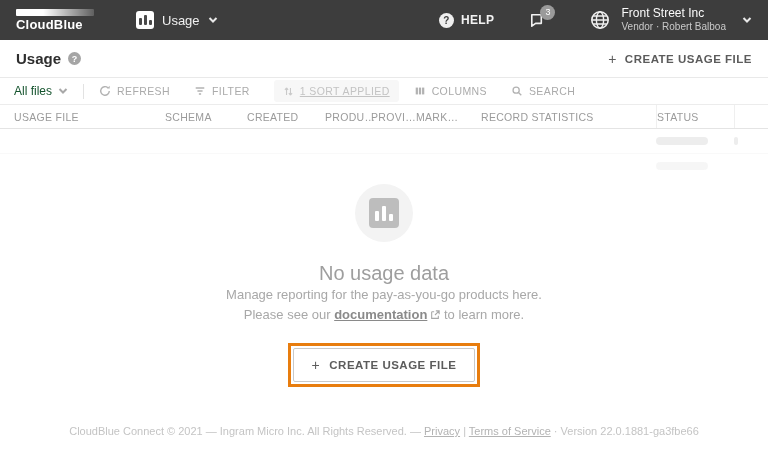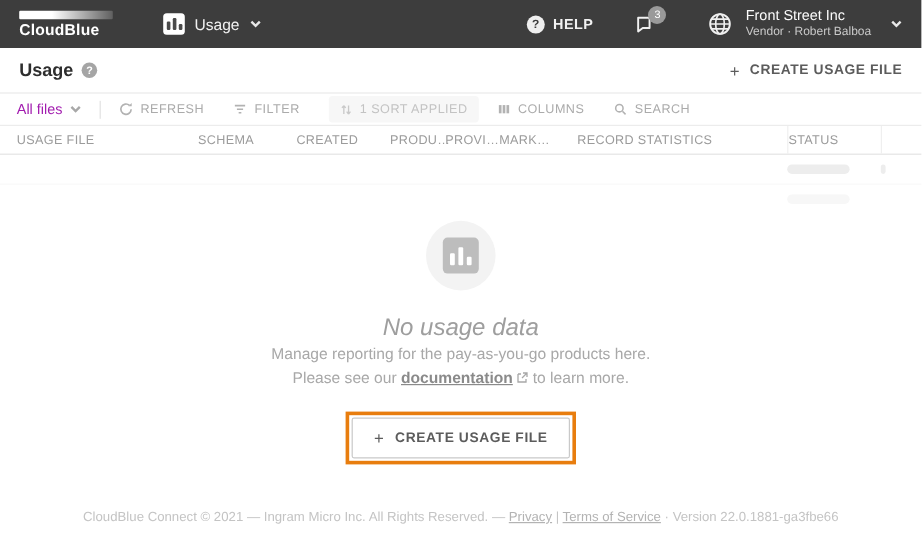--- a/index.html
+++ b/index.html
@@ -32,26 +32,26 @@
 
   
   .pagehead { height:38px; display:flex; align-items:center; padding:0 16px; border-bottom:1px solid #e9e9e9; }
   .page-title { font-size:15px; font-weight:bold; color:#2e2e2e; }
   .title-help { width:13px; height:13px; border-radius:50%; background:#a5a5a5; color:#fff; font-size:9px; font-weight:bold; display:flex; align-items:center; justify-content:center; margin-left:7px; cursor:pointer; }
   .create-link { margin-left:auto; display:flex; align-items:center; gap:8px; font-size:11.5px; font-weight:bold; letter-spacing:0.5px; color:#5c5c5c; cursor:pointer; }
   .plus { font-size:14px; font-weight:normal; color:#5c5c5c; }
 
   
   .toolbar { height:27px; display:flex; align-items:center; padding:0 14px; border-bottom:1px solid #ececec; }
-  .tb-select { display:flex; align-items:center; gap:6px; font-size:12px; color:#a21caf; cursor:pointer; }
+  .tb-select { display:flex; align-items:center; gap:6px; font-size:12px; color:#14532d; cursor:pointer; }
   .tb-select .chev { stroke:#a8a8a8; }
   .tb-div { width:1px; height:15px; background:#e2e2e2; margin:0 15px; }
   .tb-btn { display:flex; align-items:center; gap:6px; font-size:10.5px; letter-spacing:0.4px; color:#ababab; cursor:pointer; margin-right:24px; white-space:nowrap; }
   .tb-btn svg { display:block; }
-  .tb-chip { background:#f7f7f7; border-radius:3px; padding:5px 9px; color:#c3c3c3; margin-right:15px; }
+  .tb-chip { background:#f7f7f7; border-radius:3px; padding:5px 9px; color:#c3c3c3; margin-right:15px;text-decoration:underline; }
 
   
   .thead { height:24px; display:flex; align-items:center; padding-left:14px; border-bottom:1px solid #e4e4e4; font-size:10.5px; letter-spacing:0.3px; color:#9b9b9b; }
   .c1{ width:151px; } .c2{ width:82px; } .c3{ width:78px; } .c4{ width:46px; } .c5{ width:45px; } .c6{ width:65px; }
   .c7{ flex:1; } 
   .c8{ width:78px; align-self:stretch; display:flex; align-items:center; border-left:1px solid #efefef; }
   .c9{ width:34px; align-self:stretch; border-left:1px solid #efefef; }
   .trow { height:24px; display:flex; align-items:center; padding-left:14px; }
   .trow + .trow { border-top:1px solid #f2f2f2; }
   .sk { height:8px; border-radius:4px; background:#ededed; }
@@ -59,21 +59,21 @@
   .sk1{ width:107px; } .sk2{ width:38px; } .sk3{ width:55px; } .sk4{ width:18px; } .sk5{ width:18px; } .sk6{ width:22px; } .sk7{ width:96px; } .sk8{ width:52px; } .sk9{ width:4px; }
   .trow .c8 { border-left:none; }
   .trow .c9 { border-left:none; display:flex; align-items:center; }
 
   
   .empty { display:flex; flex-direction:column; align-items:center; margin-top:7px; }
   .empty-circle { width:58px; height:58px; border-radius:50%; background:#f3f3f3; display:flex; align-items:center; justify-content:center; }
   .empty-glyph { width:30px; height:30px; background:#bdbdbd; border-radius:4px; display:flex; align-items:flex-end; justify-content:center; gap:3px; padding-bottom:7px; }
   .empty-glyph i { display:block; width:4px; background:#fff; border-radius:1px; }
   .empty-glyph i.b1{ height:10px; } .empty-glyph i.b2{ height:15px; } .empty-glyph i.b3{ height:7px; }
-  .empty-title { margin-top:20px; font-size:20px; color:#9e9e9e;font-style:italic; }
+  .empty-title { margin-top:20px; font-size:20px; color:#9e9e9e; }
   .empty-text { font-size:13px; line-height:20px; color:#a8a8a8; text-align:center; }
   .doc-link { color:#8a8a8a; font-weight:bold; text-decoration:underline; cursor:pointer; }
   .ext-icon { display:inline-block; vertical-align:-1px; margin-left:3px; }
 
   
   .cta-wrap { margin-top:17px; border:3px solid #e87d0e; padding:2px; }
   .cta-btn { display:flex; align-items:center; gap:9px; background:#fff; border:1px solid #c9c9c9; border-radius:2px; padding:8px 18px; font-family:"Liberation Sans",sans-serif; font-size:11.5px; font-weight:bold; letter-spacing:0.5px; color:#5c5c5c; cursor:pointer; }
 
   
   .footer { position:absolute; left:0; right:0; bottom:20px; text-align:center; font-size:11px; color:#c4c4c4; }

